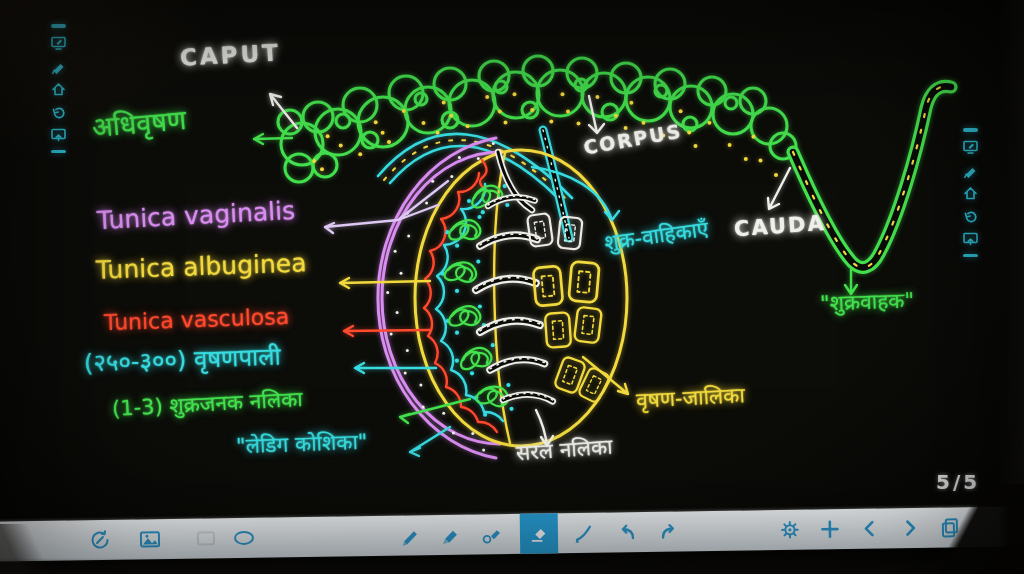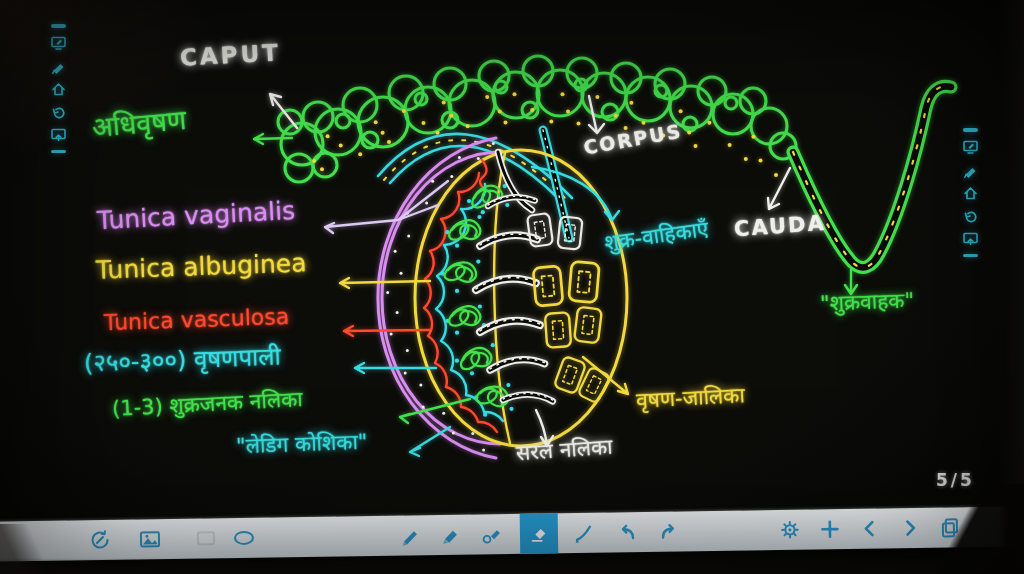--- a/index.html
+++ b/index.html
@@ -35,21 +35,21 @@
     background:linear-gradient(#f7fafc,#dde6ec);
     transform:rotate(-0.85deg);transform-origin:40px 50%;
     box-shadow:0 -1px 3px rgba(255,255,255,.25), 0 3px 6px rgba(0,0,0,.6);}
   .bt{position:absolute;top:8px;width:24px;height:24px;color:var(--toolbar-icon-blue);}
   .bt svg{width:24px;height:24px;display:block;}
   #eraser-active{position:absolute;left:526px;top:0;width:38px;height:40px;
     background:var(--active-tool-bg);display:flex;align-items:center;justify-content:center;color:#eaf6fd;}
   #eraser-active svg{width:22px;height:22px;}
   .faint{opacity:.18;filter:grayscale(1);}
   
-  #page-ind{position:absolute;left:936px;top:470px;color:#e2e2e2;font-size:17px;
+  #page-ind{position:absolute;left:936px;top:470px;color:#e2e2e2;font-size:20px;
     letter-spacing:3px;font-weight:bold;text-shadow:0 0 4px rgba(255,255,255,.5);}
   
   .ovl{position:absolute;pointer-events:none;}
   #vig{inset:0;box-shadow:inset 0 0 130px 30px rgba(0,0,0,.55);}
   #amb-tl{left:0;top:0;width:220px;height:160px;
     background:radial-gradient(ellipse at 0 0, rgba(90,66,40,.20), transparent 70%);}
   #bezel-r{right:0;top:0;width:26px;height:574px;
     background:linear-gradient(90deg, rgba(10,9,8,.0), rgba(12,11,10,.92) 40%, #11100e);}
   #bezel-b{left:0;bottom:0;width:1024px;height:16px;
     background:linear-gradient(rgba(8,7,6,.0), rgba(14,12,10,.95));}

